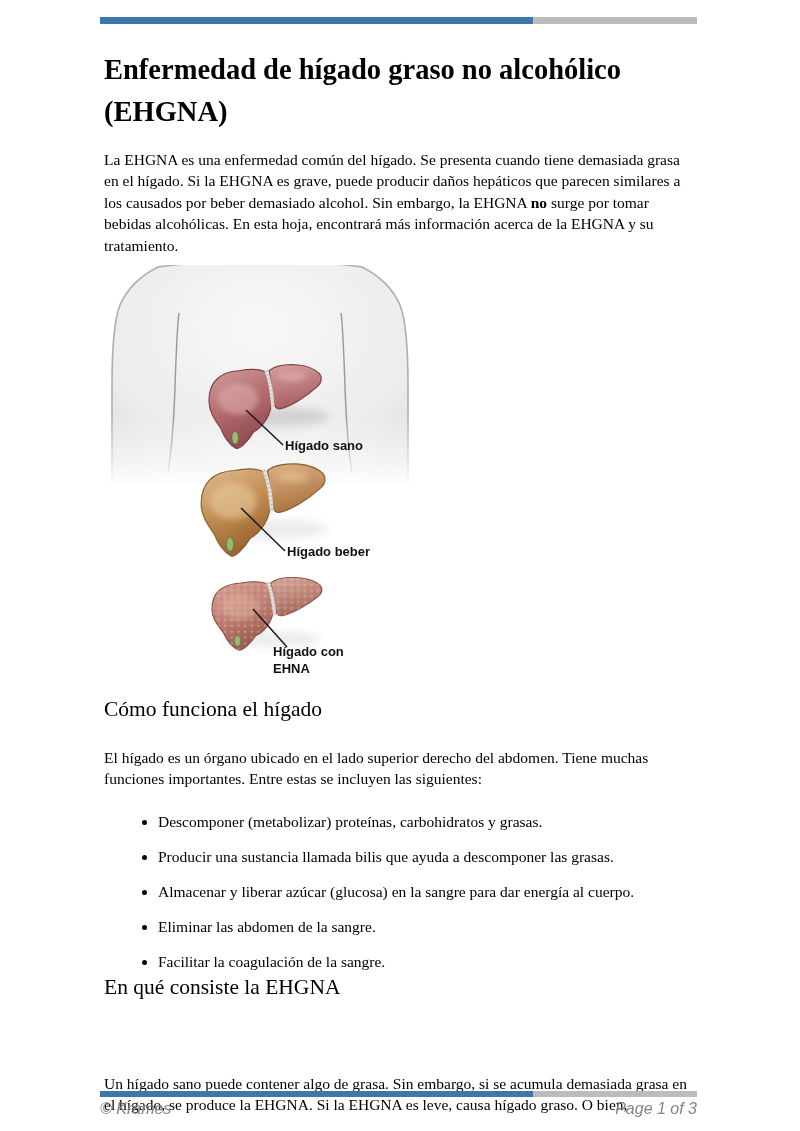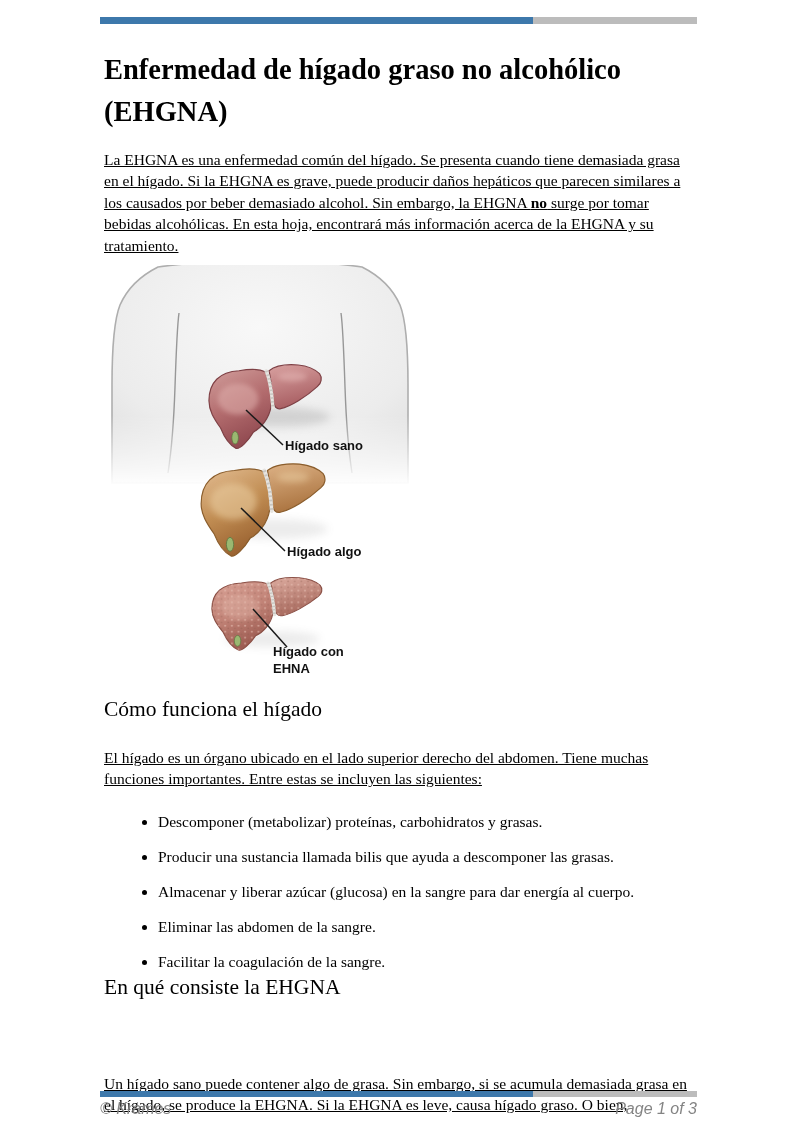--- a/index.html
+++ b/index.html
@@ -7,21 +7,21 @@
         font-family:"Liberation Serif",serif;color:#000;}
   .accent-bar{position:absolute;left:100px;width:597px;font-size:0;line-height:0;}
   .accent-bar.top{top:17px;height:7px;}
   .accent-bar.bottom{top:1091px;height:6px;}
   .seg{display:inline-block;height:100%;}
   .seg.blue{width:433px;background:#3d78ab;}
   .seg.gray{width:164px;background:#bcbcbc;}
   .title{position:absolute;left:104px;top:49px;width:612px;margin:0;
          font-size:28.5px;line-height:42px;font-weight:bold;letter-spacing:0;}
   .bodytext{position:absolute;left:104px;width:594px;margin:0;
-            font-size:15.5px;line-height:21.4px;text-decoration:underline;}
+            font-size:15.5px;line-height:21.4px;}
   .intro{top:149px;}
   .figure{position:absolute;left:106px;top:265px;width:308px;height:419px;}
   .figure svg{position:absolute;left:0;top:0;}
   .fig-label{position:absolute;font-family:"Liberation Sans",sans-serif;font-weight:bold;
              font-size:13px;line-height:17px;color:#111;white-space:nowrap;}
   .fig-label.wrap{white-space:normal;width:88px;}
   .h2{position:absolute;left:104px;margin:0;font-size:21.5px;font-weight:normal;}
   .h2a{top:697px;}
   .h2b{top:975px;}
   .p1{top:747px;}
@@ -143,21 +143,21 @@
         <use href="#liga" stroke="#e6e4e0" stroke-width="3.4" fill="none" stroke-linecap="round"></use>
         <use href="#liga" stroke="#c9c6c0" stroke-width="3.4" fill="none" stroke-dasharray="1.6 2.4"></use>
       </g>
 
       <path d="M 140,145 L 177,180" stroke="#1a1a1a" stroke-width="1.5" fill="none"></path>
       <path d="M 135,243 L 179,286" stroke="#1a1a1a" stroke-width="1.5" fill="none"></path>
       <path d="M 147,344 L 181,382" stroke="#1a1a1a" stroke-width="1.5" fill="none"></path>
     </svg>
 
     <div class="fig-label" style="left:179px;top:172px;">Hígado sano</div>
-    <div class="fig-label" style="left:181px;top:278px;">Hígado algo</div>
+    <div class="fig-label" style="left:181px;top:278px;">Hígado beber</div>
     <div class="fig-label wrap" style="left:167px;top:378px;">Hígado con EHNA</div>
   </div>
 
   <h2 class="h2 h2a">Cómo funciona el hígado</h2>
   <p class="bodytext p1">El hígado es un órgano ubicado en el lado superior derecho del abdomen. Tiene muchas funciones importantes. Entre estas se incluyen las siguientes:</p>
 
   <ul class="bullets">
     <li>Descomponer (metabolizar) proteínas, carbohidratos y grasas.</li>
     <li>Producir una sustancia llamada bilis que ayuda a descomponer las grasas.</li>
     <li>Almacenar y liberar azúcar (glucosa) en la sangre para dar energía al cuerpo.</li>

